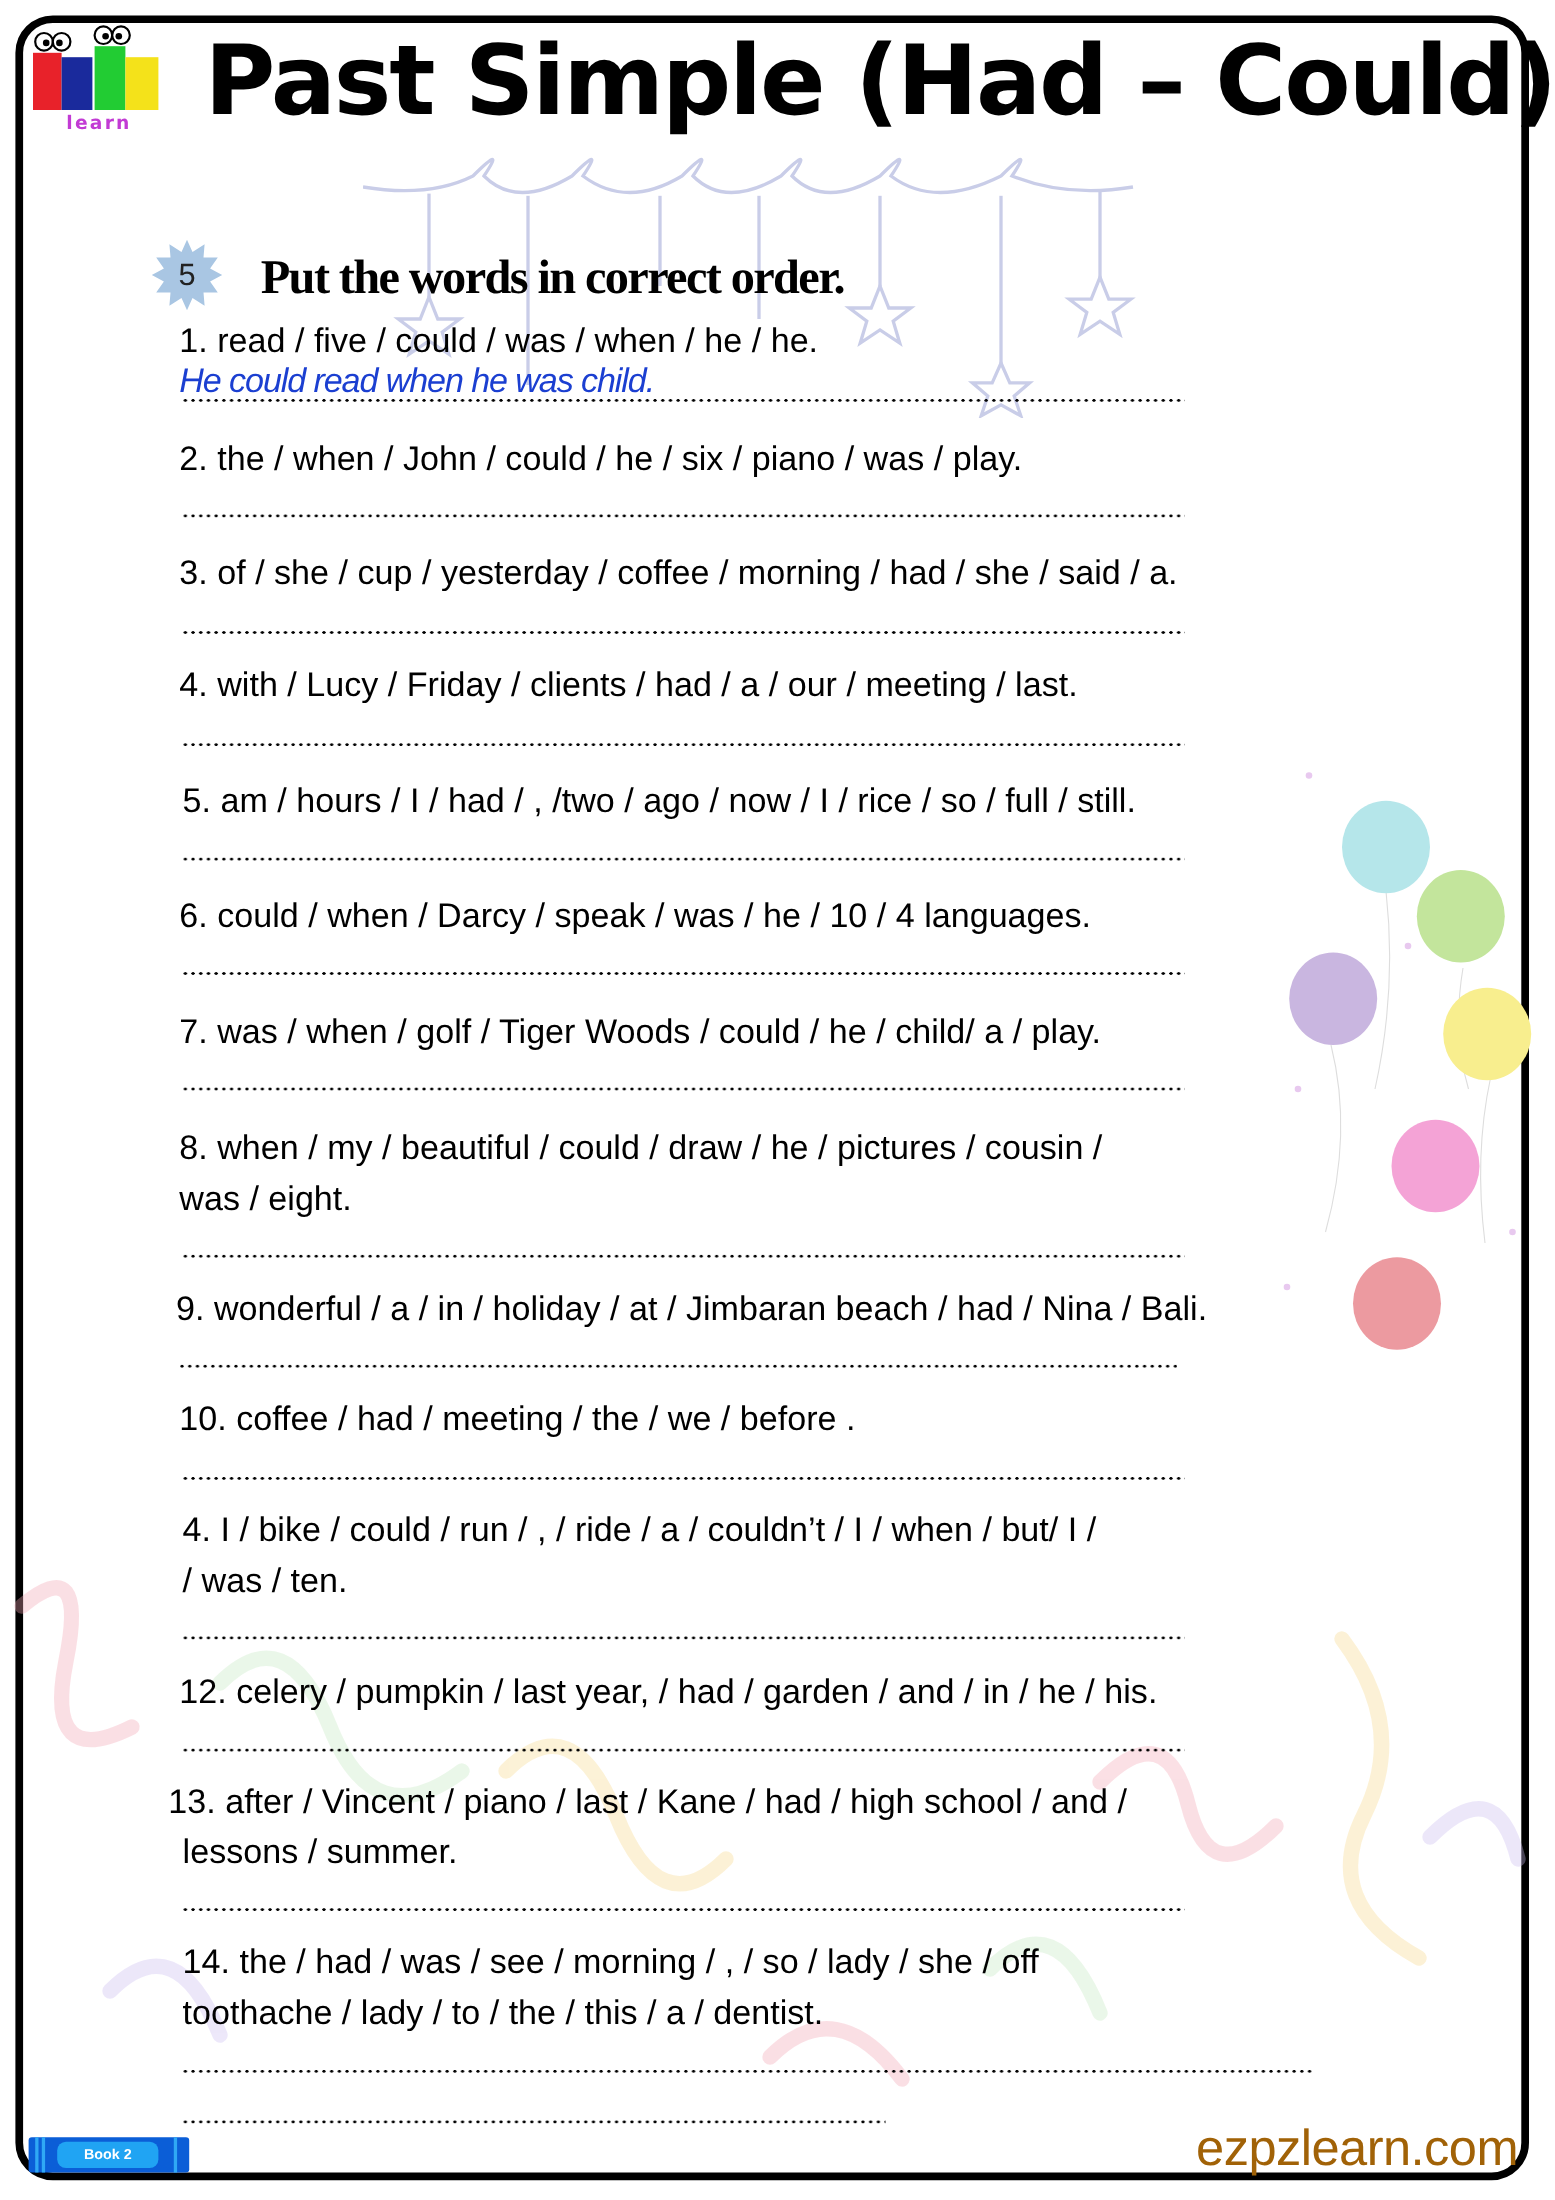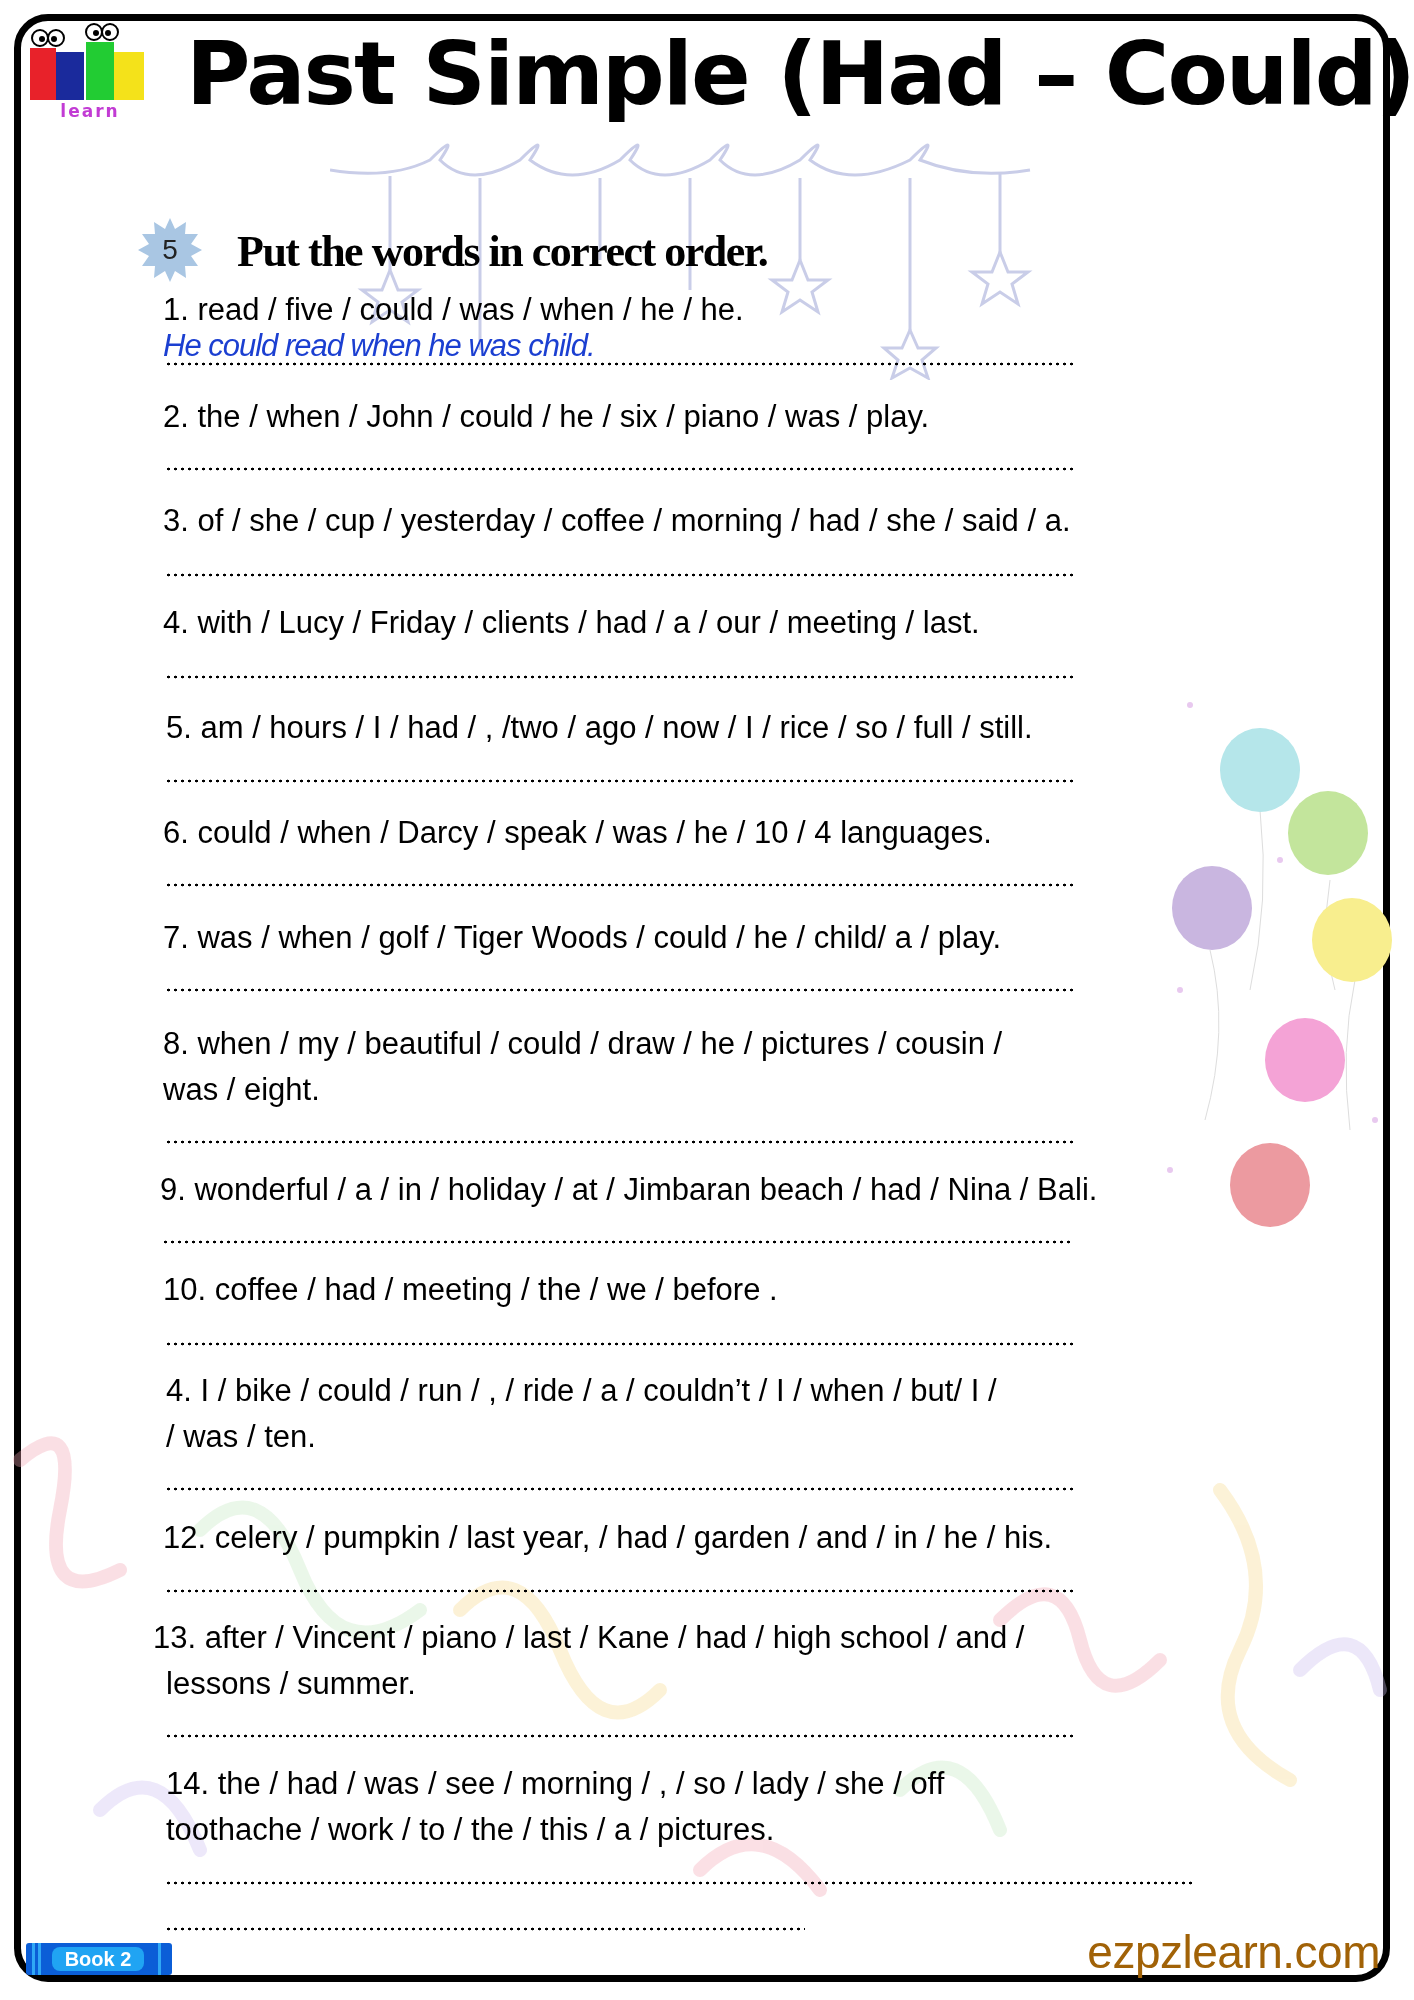--- a/index.html
+++ b/index.html
@@ -12,21 +12,21 @@
   .badge-num { position:absolute; left:138px; top:218px; width:64px; height:64px; line-height:64px; text-align:center; font-size:28px; color:#222; }
   .heading { position:absolute; left:237px; top:226px; font-family:Liberation Serif, serif; font-weight:bold; font-size:44px; letter-spacing:-1.5px; color:#000; white-space:nowrap; }
   .q { position:absolute; left:163px; font-size:31px; color:#000; white-space:nowrap; line-height:46px; }
   .answer { position:absolute; left:163px; font-size:31px; color:#1b3fd1; font-style:italic; white-space:nowrap; letter-spacing:-1px; }
   .dots { position:absolute; left:165px; height:4px; background-image:radial-gradient(circle, #000 1.3px, transparent 1.6px); background-size:7px 4px; background-repeat:repeat-x; }
   .balloons { position:absolute; left:1150px; top:700px; }
   .confetti { position:absolute; left:0; top:1310px; }
   .footer-url { position:absolute; right:34px; top:1925px; font-size:46px; font-weight:normal; color:#a16207; letter-spacing:-0.5px; }
   .book-tab { position:absolute; left:26px; top:1943px; width:146px; height:32px; background:#0b5ed7; border-radius:3px; }
   .book-tab .stripe { position:absolute; top:0; width:3px; height:32px; background:#2fa8f5; }
-  .book-label { position:absolute; left:26px; top:4px; width:92px; height:24px; background:#20a4f3; border-radius:8px; color:#fff; font-weight:bold; font-size:20px; line-height:24px; text-align:center; }
+  .book-label { position:absolute; left:26px; top:4px; width:92px; height:24px; background:#20a4f3; border-radius:8px; color:#fff; font-weight:bold; font-size:13px; line-height:24px; text-align:center; }
 </style>
 </head>
 <body>
 
 <div class="frame"></div>
 
 <svg class="logo" viewBox="0 0 128 100">
   <g>
     <circle cx="14" cy="16" r="8" fill="#fff" stroke="#000" stroke-width="2"></circle>
       <circle cx="30" cy="16" r="8" fill="#fff" stroke="#000" stroke-width="2"></circle>
@@ -141,21 +141,21 @@
 <div class="dots" style="top:1487px;width:912px"></div>
 
 <div class="q" style="top:1515px">12. celery / pumpkin / last year, / had / garden / and / in / he / his.</div>
 <div class="dots" style="top:1589px;width:912px"></div>
 
 <div class="q" style="top:1615px;left:153px">13. after / Vincent / piano / last / Kane / had / high school / and /</div>
 <div class="q" style="top:1661px;left:166px">lessons / summer.</div>
 <div class="dots" style="top:1734px;width:912px"></div>
 
 <div class="q" style="top:1761px;left:166px">14. the / had / was  / see / morning / ,  / so / lady / she / off</div>
-<div class="q" style="top:1807px;left:166px">toothache / work / to / the / this / a / pictures.</div>
+<div class="q" style="top:1807px;left:166px">toothache / lady / to / the / this / a / dentist.</div>
 <div class="dots" style="top:1881px;width:1030px"></div>
 <div class="dots" style="top:1927px;width:640px"></div>
 
 <div class="book-tab">
   <div class="stripe" style="left:6px"></div>
     <div class="stripe" style="left:12px"></div>
   <div class="book-label">Book 2</div>
   <div class="stripe" style="left:132px"></div>
 </div>
 <div class="footer-url">ezpzlearn.com</div>

